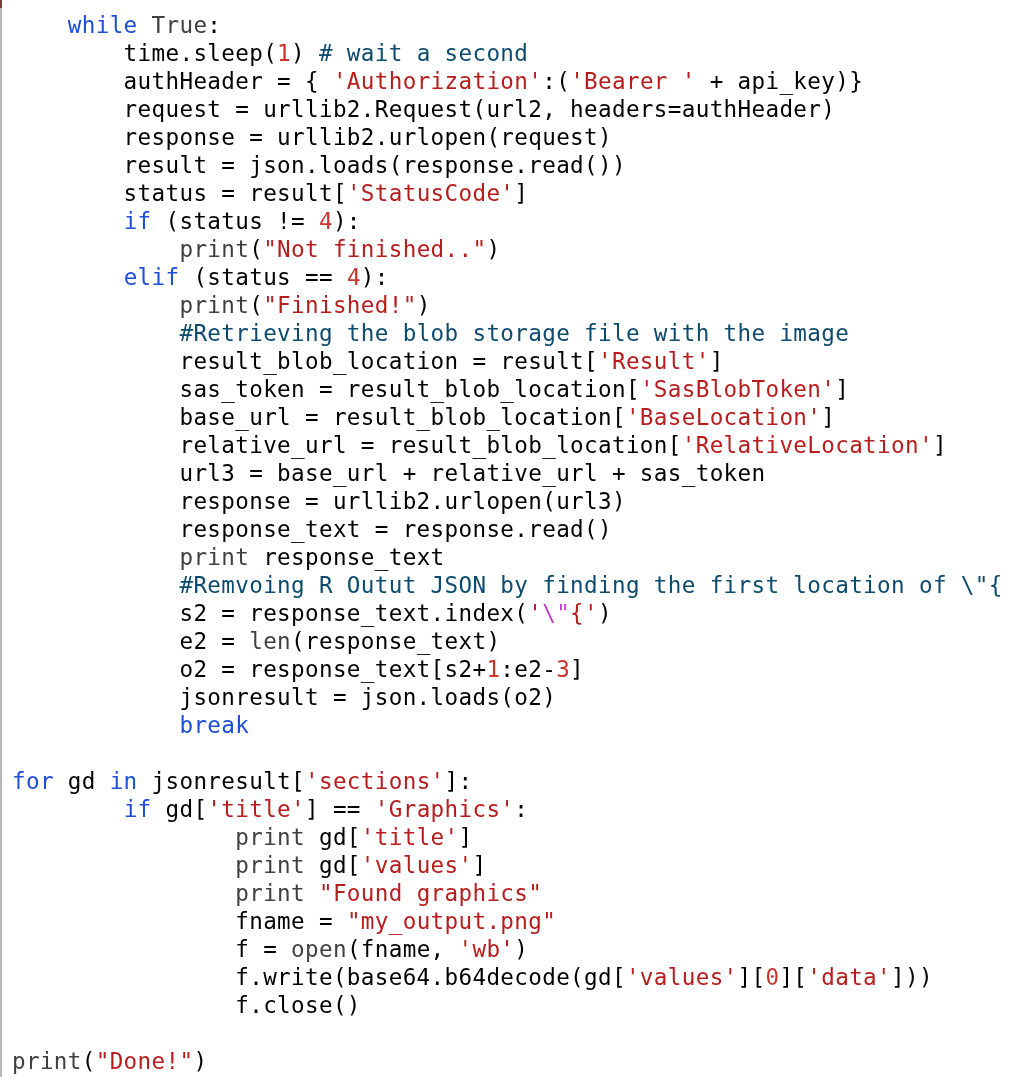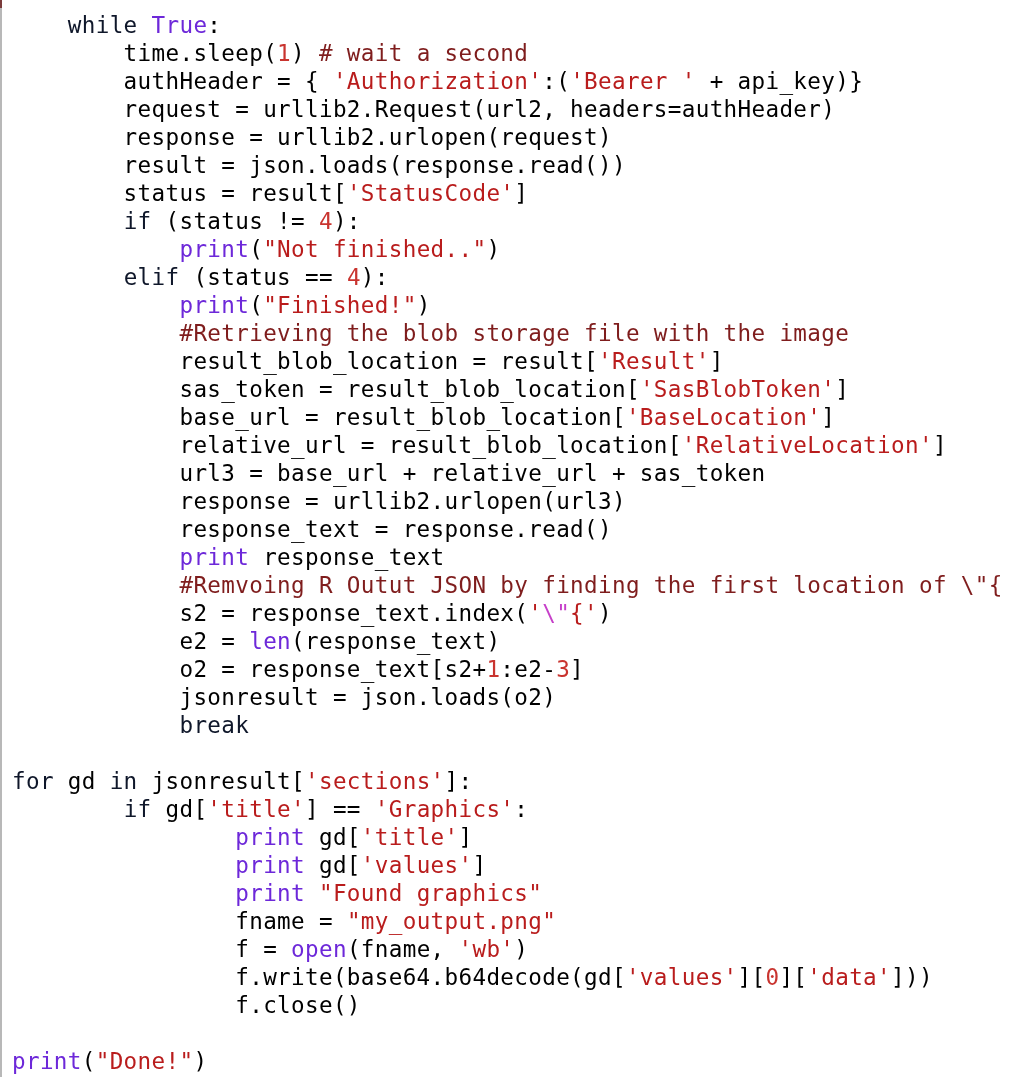--- a/index.html
+++ b/index.html
@@ -9,25 +9,25 @@
     background: #b8b8b8;
   }
   .gutter-top { position: absolute; left: 0; top: 0; width: 2px; height: 8px; background: #7a3b3b; }
   .editor {
     position: absolute; left: 12px; top: 11px; right: 0;
     font-family: "DejaVu Sans Mono", "Liberation Mono", monospace;
     font-size: 22.6px; line-height: 28px; color: #000000;
     white-space: pre; letter-spacing: 0.35px;
   }
   .line { height: 28px; }
-  .kw { color: #0f172a; }
-  .bi { color: #6d28d9; }
+  .kw { color: #1d4ed8; }
+  .bi { color: #404040; }
   .str { color: #b91c1c; }
   .num { color: #c9342f; }
-  .cm { color: #7f1d1d; }
+  .cm { color: #0c4a6e; }
   .esc { color: #c63fc9; }
 </style>
 </head>
 <body>
 
 <div class="gutter-border"></div>
 <div class="gutter-top"></div>
 
 <div class="editor" id="editor"><div class="line"><span>    </span><span class="kw">while</span><span> </span><span class="bi">True</span><span>:</span></div><div class="line"><span>        time.sleep(</span><span class="num">1</span><span>) </span><span class="cm"># wait a second</span></div><div class="line"><span>        authHeader = { </span><span class="str">'Authorization'</span><span>:(</span><span class="str">'Bearer '</span><span> + api_key)}</span></div><div class="line"><span>        request = urllib2.Request(url2, headers=authHeader)</span></div><div class="line"><span>        response = urllib2.urlopen(request)</span></div><div class="line"><span>        result = json.loads(response.read())</span></div><div class="line"><span>        status = result[</span><span class="str">'StatusCode'</span><span>]</span></div><div class="line"><span>        </span><span class="kw">if</span><span> (status != </span><span class="num">4</span><span>):</span></div><div class="line"><span>            </span><span class="bi">print</span><span>(</span><span class="str">"Not finished.."</span><span>)</span></div><div class="line"><span>        </span><span class="kw">elif</span><span> (status == </span><span class="num">4</span><span>):</span></div><div class="line"><span>            </span><span class="bi">print</span><span>(</span><span class="str">"Finished!"</span><span>)</span></div><div class="line"><span>            </span><span class="cm">#Retrieving the blob storage file with the image</span></div><div class="line"><span>            result_blob_location = result[</span><span class="str">'Result'</span><span>]</span></div><div class="line"><span>            sas_token = result_blob_location[</span><span class="str">'SasBlobToken'</span><span>]</span></div><div class="line"><span>            base_url = result_blob_location[</span><span class="str">'BaseLocation'</span><span>]</span></div><div class="line"><span>            relative_url = result_blob_location[</span><span class="str">'RelativeLocation'</span><span>]</span></div><div class="line"><span>            url3 = base_url + relative_url + sas_token</span></div><div class="line"><span>            response = urllib2.urlopen(url3)</span></div><div class="line"><span>            response_text = response.read()</span></div><div class="line"><span>            </span><span class="bi">print</span><span> response_text</span></div><div class="line"><span>            </span><span class="cm">#Remvoing R Outut JSON by finding the first location of \"{</span></div><div class="line"><span>            s2 = response_text.index(</span><span class="str">'</span><span class="esc">\"</span><span class="str">{'</span><span>)</span></div><div class="line"><span>            e2 = </span><span class="bi">len</span><span>(response_text)</span></div><div class="line"><span>            o2 = response_text[s2+</span><span class="num">1</span><span>:e2-</span><span class="num">3</span><span>]</span></div><div class="line"><span>            jsonresult = json.loads(o2)</span></div><div class="line"><span>            </span><span class="kw">break</span></div><div class="line"><span></span></div><div class="line"><span class="kw">for</span><span> gd </span><span class="kw">in</span><span> jsonresult[</span><span class="str">'sections'</span><span>]:</span></div><div class="line"><span>        </span><span class="kw">if</span><span> gd[</span><span class="str">'title'</span><span>] == </span><span class="str">'Graphics'</span><span>:</span></div><div class="line"><span>                </span><span class="bi">print</span><span> gd[</span><span class="str">'title'</span><span>]</span></div><div class="line"><span>                </span><span class="bi">print</span><span> gd[</span><span class="str">'values'</span><span>]</span></div><div class="line"><span>                </span><span class="bi">print</span><span> </span><span class="str">"Found graphics"</span></div><div class="line"><span>                fname = </span><span class="str">"my_output.png"</span></div><div class="line"><span>                f = </span><span class="bi">open</span><span>(fname, </span><span class="str">'wb'</span><span>)</span></div><div class="line"><span>                f.write(base64.b64decode(gd[</span><span class="str">'values'</span><span>][</span><span class="num">0</span><span>][</span><span class="str">'data'</span><span>]))</span></div><div class="line"><span>                f.close()</span></div><div class="line"><span></span></div><div class="line"><span class="bi">print</span><span>(</span><span class="str">"Done!"</span><span>)</span></div></div>
 

